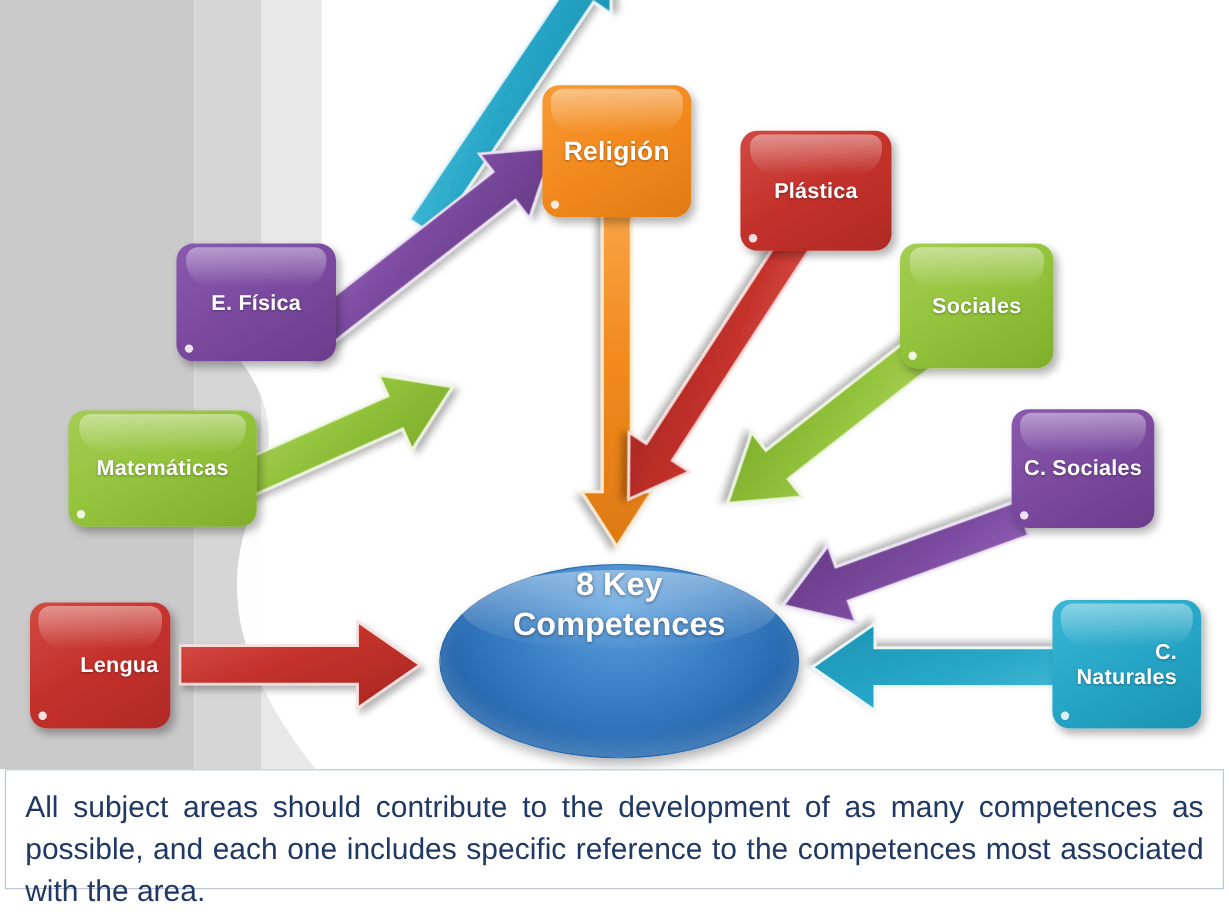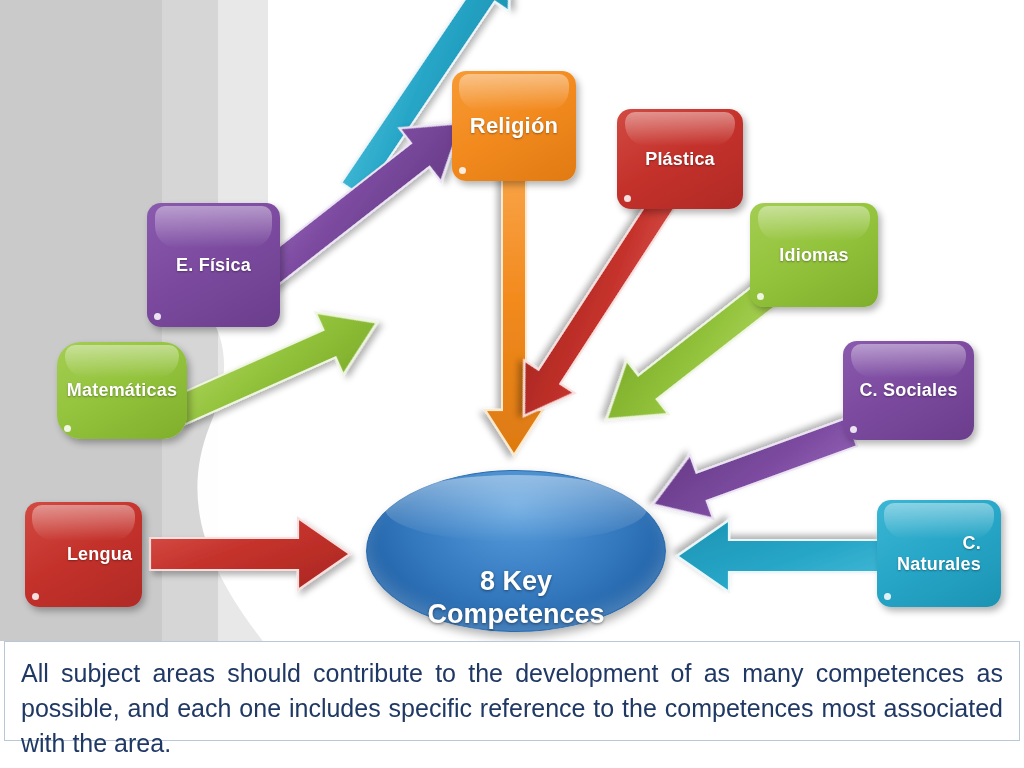--- a/index.html
+++ b/index.html
@@ -91,21 +91,21 @@
   #center-ellipse {
     position: absolute;
     left: 366px;
     top: 470px;
     width: 298px;
     height: 160px;
     border-radius: 50%;
     background: radial-gradient(ellipse at 50% 22%, #5a9fdd 0%, #3a7fc4 42%, #2668ad 72%, #1d5796 100%);
     box-shadow: 2px 5px 10px rgba(0,0,0,0.30), inset 0 -8px 16px rgba(255,255,255,0.18);
     display: flex;
-    align-items: flex-end;
+    align-items: flex-start;
     justify-content: center;
     z-index: 8;
     border: 1px solid #2a6cae;
   }
   #center-ellipse::before {
     content: "";
     position: absolute;
     left: 6%; right: 6%;
     top: 4px;
     height: 42%;
@@ -229,33 +229,33 @@
 
 
   <div class="box c-orange" id="box-religion" style="left:452px; top:71px; width:124px; height:110px; font-size:22px;">
     <span class="label">Religión</span>
   </div>
 
   <div class="box c-red" id="box-plastica" style="left:617px; top:109px; width:126px; height:100px; font-size:18px;">
     <span class="label">Plástica</span>
   </div>
 
-  <div class="box c-purple" id="box-e-fisica" style="left:147px; top:203px; width:133px; height:124px; font-size:18px;">
+  <div class="box c-purple" id="box-e-fisica" style="left:147px; top:203px; width:133px; height:98px; font-size:18px;">
     <span class="label">E. Física</span>
   </div>
 
   <div class="box c-green" id="box-idiomas" style="left:750px; top:203px; width:128px; height:104px; font-size:18px;">
-    <span class="label">Idiomas</span>
-  </div>
-
-  <div class="box c-green" id="box-matematicas" style="left:57px; top:342px; width:130px; height:97px; font-size:18px;border-radius:24px;">
+    <span class="label">Sociales</span>
+  </div>
+
+  <div class="box c-green" id="box-matematicas" style="left:57px; top:342px; width:157px; height:97px; font-size:18px;">
     <span class="label">Matemáticas</span>
   </div>
 
-  <div class="box c-purple" id="box-c-sociales" style="left:843px; top:341px; width:131px; height:99px; font-size:18px;">
+  <div class="box c-purple" id="box-c-sociales" style="left:843px; top:341px; width:119px; height:99px; font-size:18px;">
     <span class="label">C. Sociales</span>
   </div>
 
   <div class="box c-red" id="box-lengua" style="left:25px; top:502px; width:117px; height:105px; font-size:18px;padding-left:32px;">
     <span class="label">Lengua</span>
   </div>
 
   <div class="box c-cyan" id="box-c-naturales" style="left:877px; top:500px; width:124px; height:107px; font-size:18px; white-space:pre-line;">
     <span class="label">C.
 Naturales</span>

